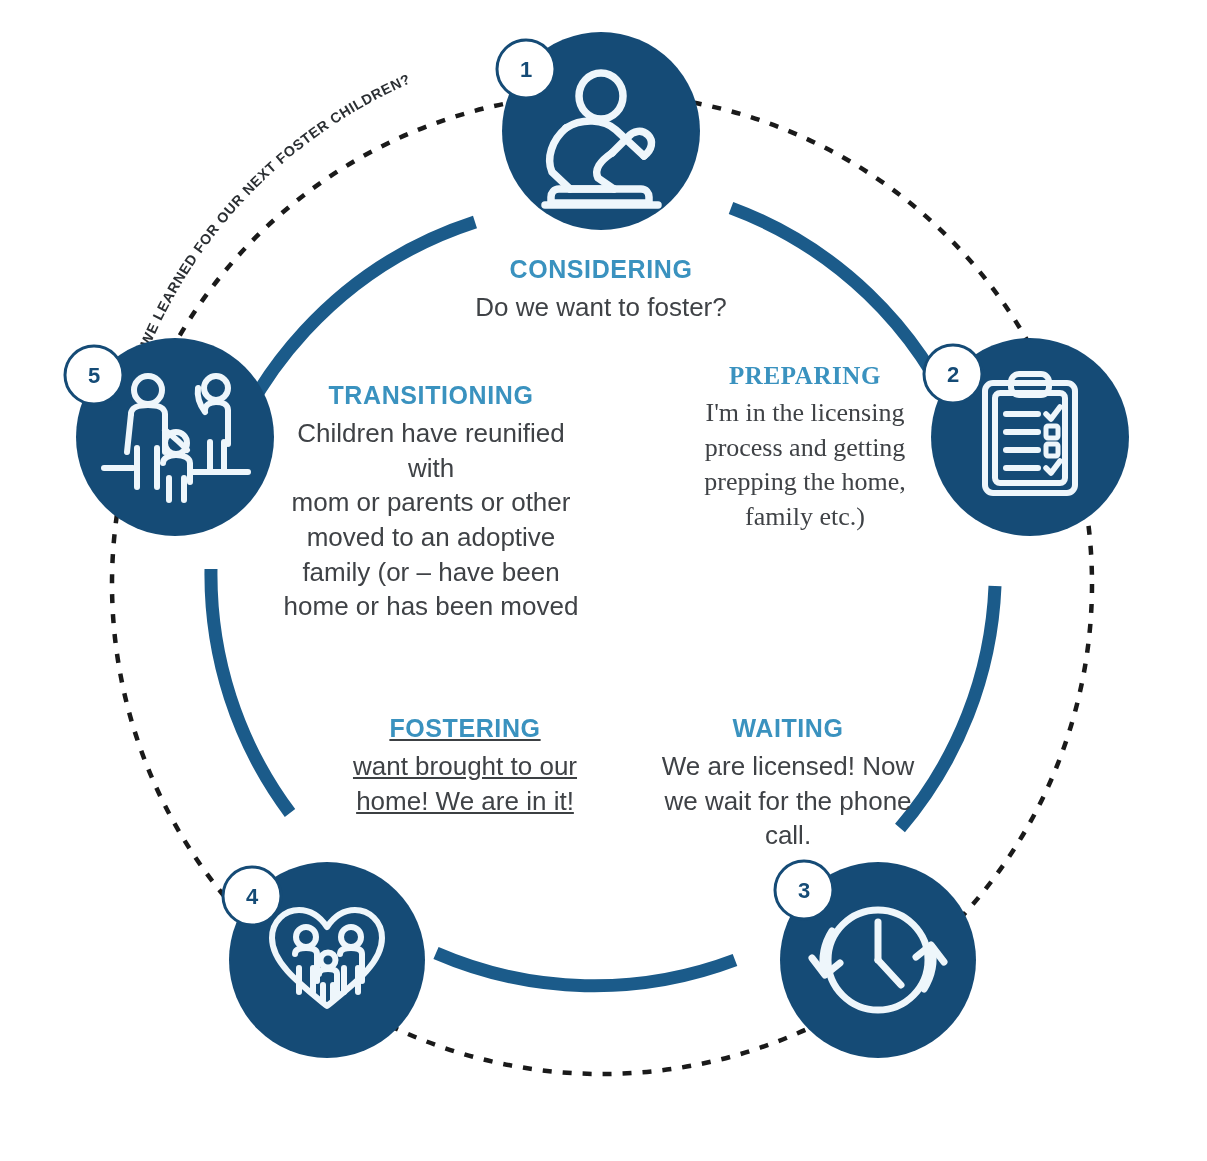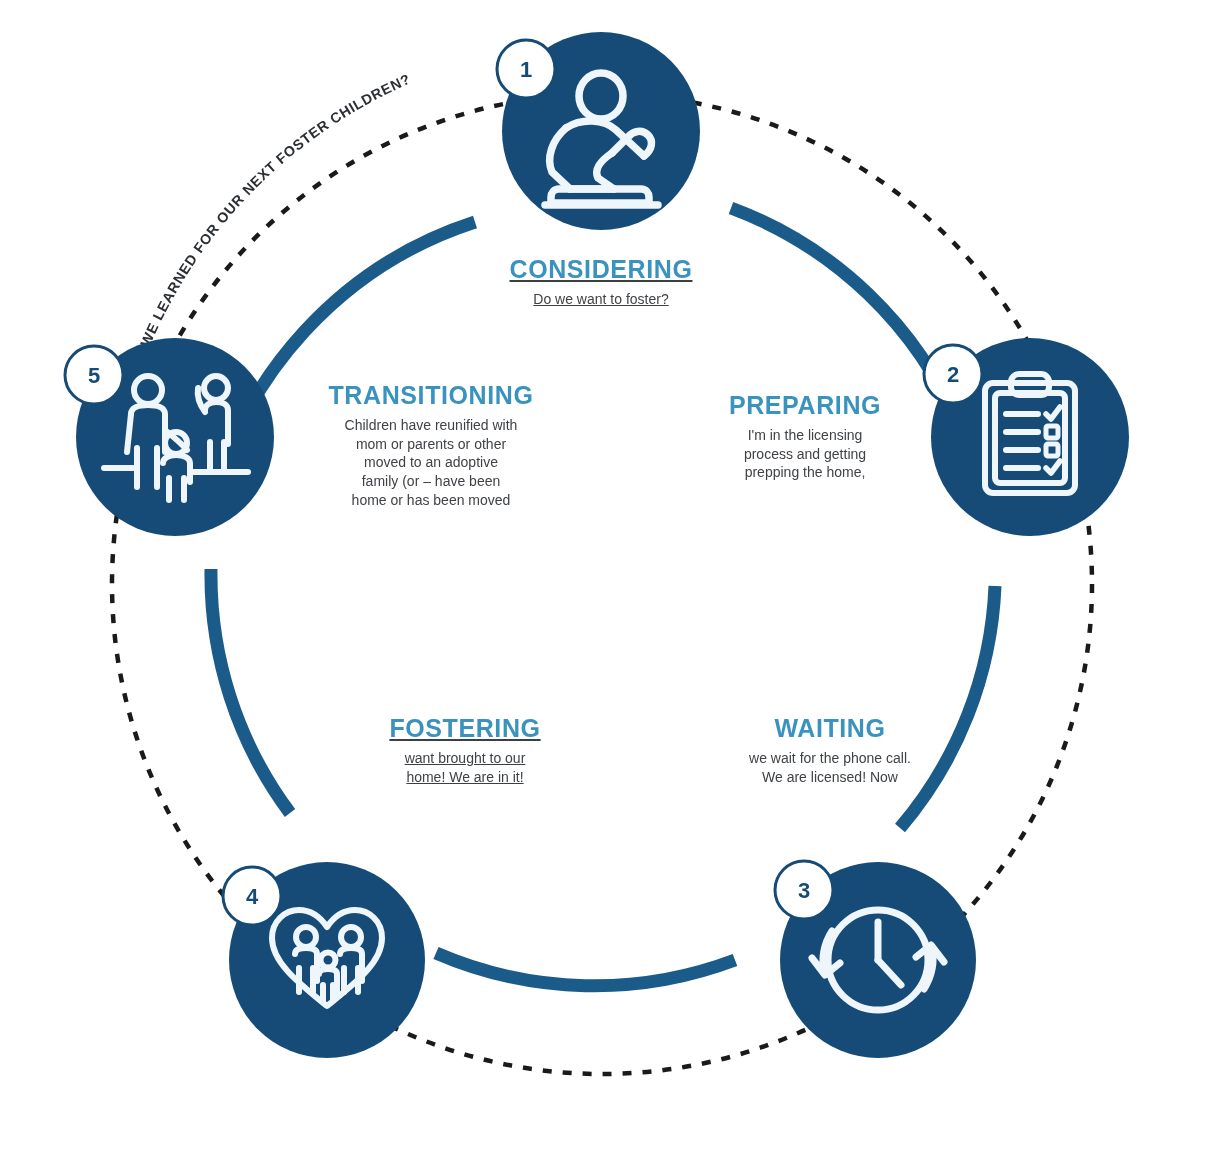--- a/index.html
+++ b/index.html
@@ -33,28 +33,28 @@
     line-height: 1.33;
   }
   .stage-title {
     font-size: 25px;
     font-weight: bold;
     letter-spacing: 0.6px;
     color: #3a92bf;
     margin: 0 0 4px 0;
   }
   .stage-desc {
-    font-size: 14px;
+    font-size: 26px;
     color: #3f4246;
     margin: 0;
   }
   
-  #text-considering  { left: 451px; top: 253px; width: 300px; text-decoration: underline; }
-  #text-preparing    { left: 660px; top: 389px; width: 290px; }
-  #text-waiting      { left: 680px; top: 712px; width: 300px; }
+  #text-considering  { left: 451px; top: 253px; width: 300px; }
+  #text-preparing    { left: 660px; top: 359px; width: 290px; font-family: Liberation Serif, serif; }
+  #text-waiting      { left: 638px; top: 712px; width: 300px; }
   #text-fostering    { left: 340px; top: 712px; width: 250px; text-decoration: underline; }
   #text-transitioning{ left: 278px; top: 379px; width: 306px; }
 
   .badge-num {
     font-size: 22px;
     font-weight: bold;
     fill: #154B76;
     font-family: "Liberation Sans", sans-serif;
   }
   .arc-label {
@@ -222,26 +222,27 @@
   <div class="stage-text" id="text-considering">
     <div class="stage-title">CONSIDERING</div>
     <div class="stage-desc">Do we want to foster?</div>
   </div>
 
   <div class="stage-text" id="text-preparing">
     <div class="stage-title">PREPARING</div>
     <div class="stage-desc">I'm in the licensing</div>
     <div class="stage-desc">process and getting</div>
     <div class="stage-desc">prepping the home,</div>
+    <div class="stage-desc">family etc.)</div>
   </div>
 
   <div class="stage-text" id="text-waiting">
     <div class="stage-title">WAITING</div>
+    <div class="stage-desc">We are licensed! Now</div>
     <div class="stage-desc">we wait for the phone call.</div>
-    <div class="stage-desc">We are licensed! Now</div>
   </div>
 
   <div class="stage-text" id="text-fostering">
     <div class="stage-title">FOSTERING</div>
     <div class="stage-desc">want brought to our</div>
     <div class="stage-desc">home! We are in it!</div>
   </div>
 
   <div class="stage-text" id="text-transitioning">
     <div class="stage-title">TRANSITIONING</div>

